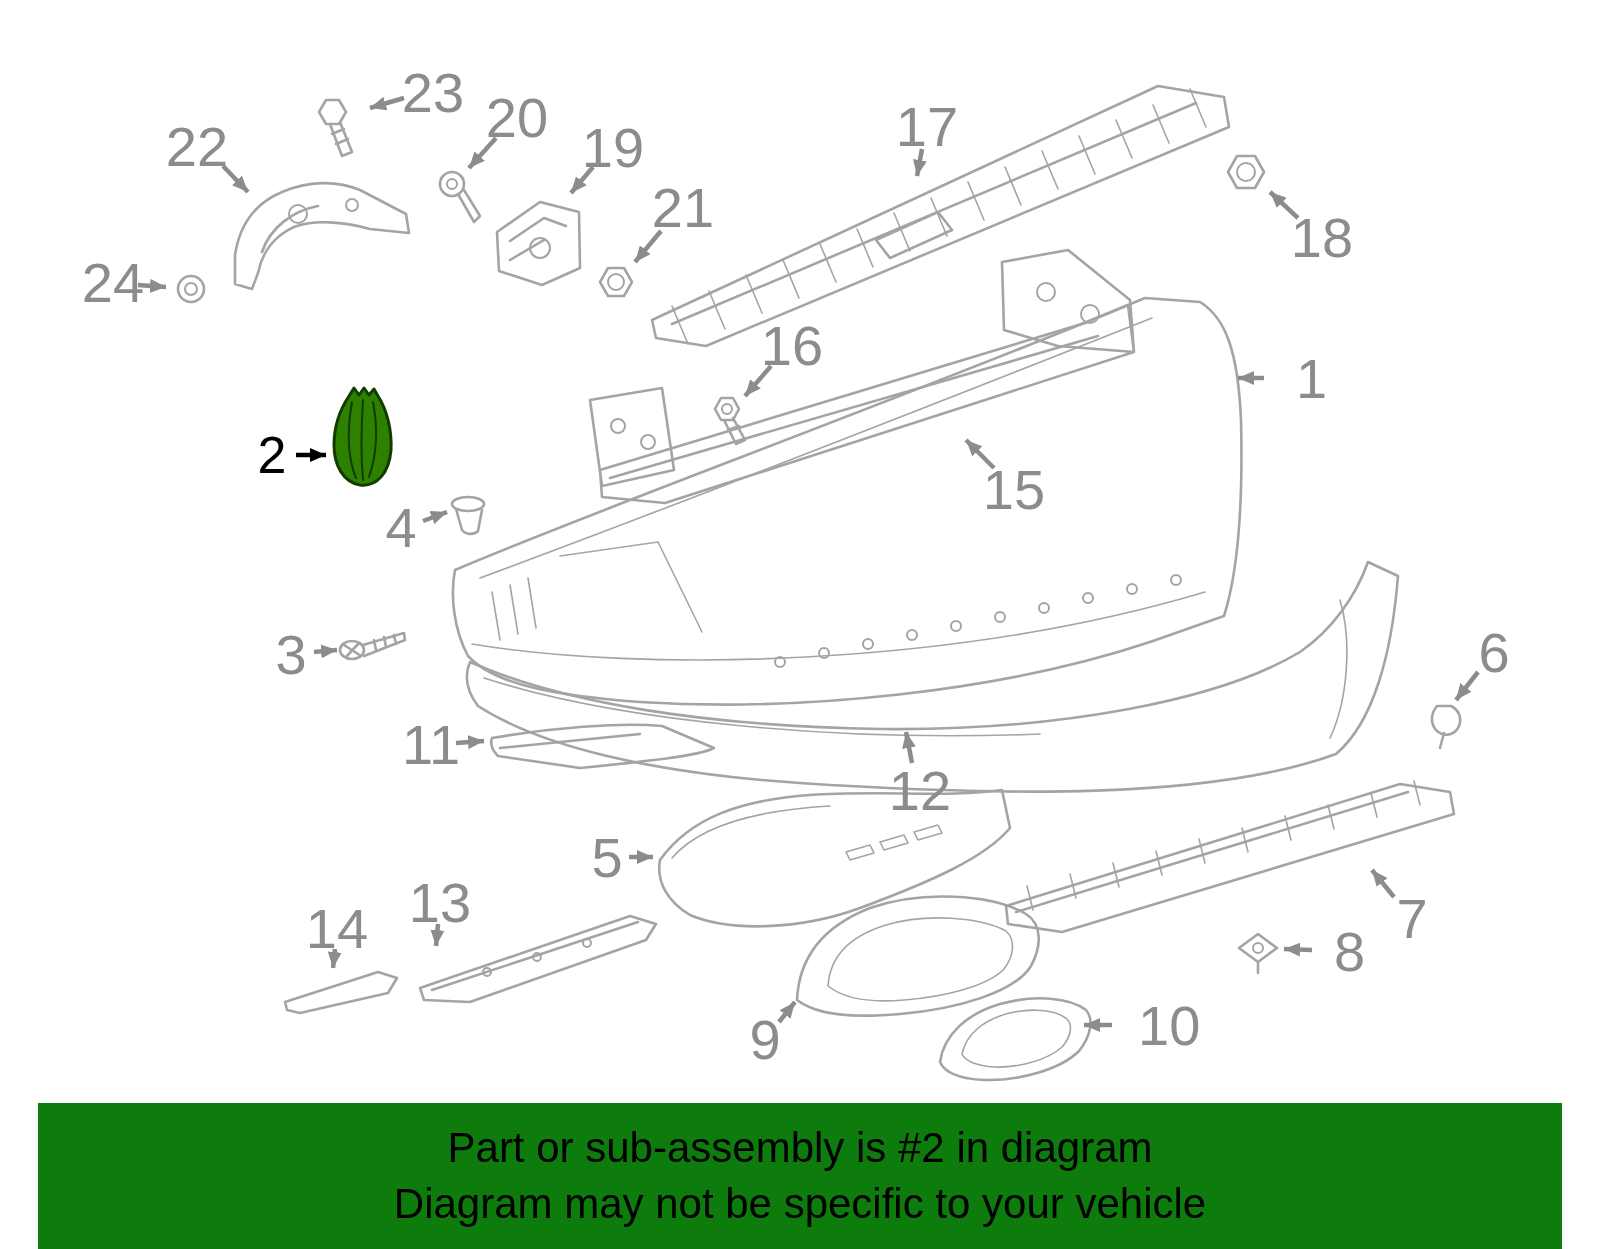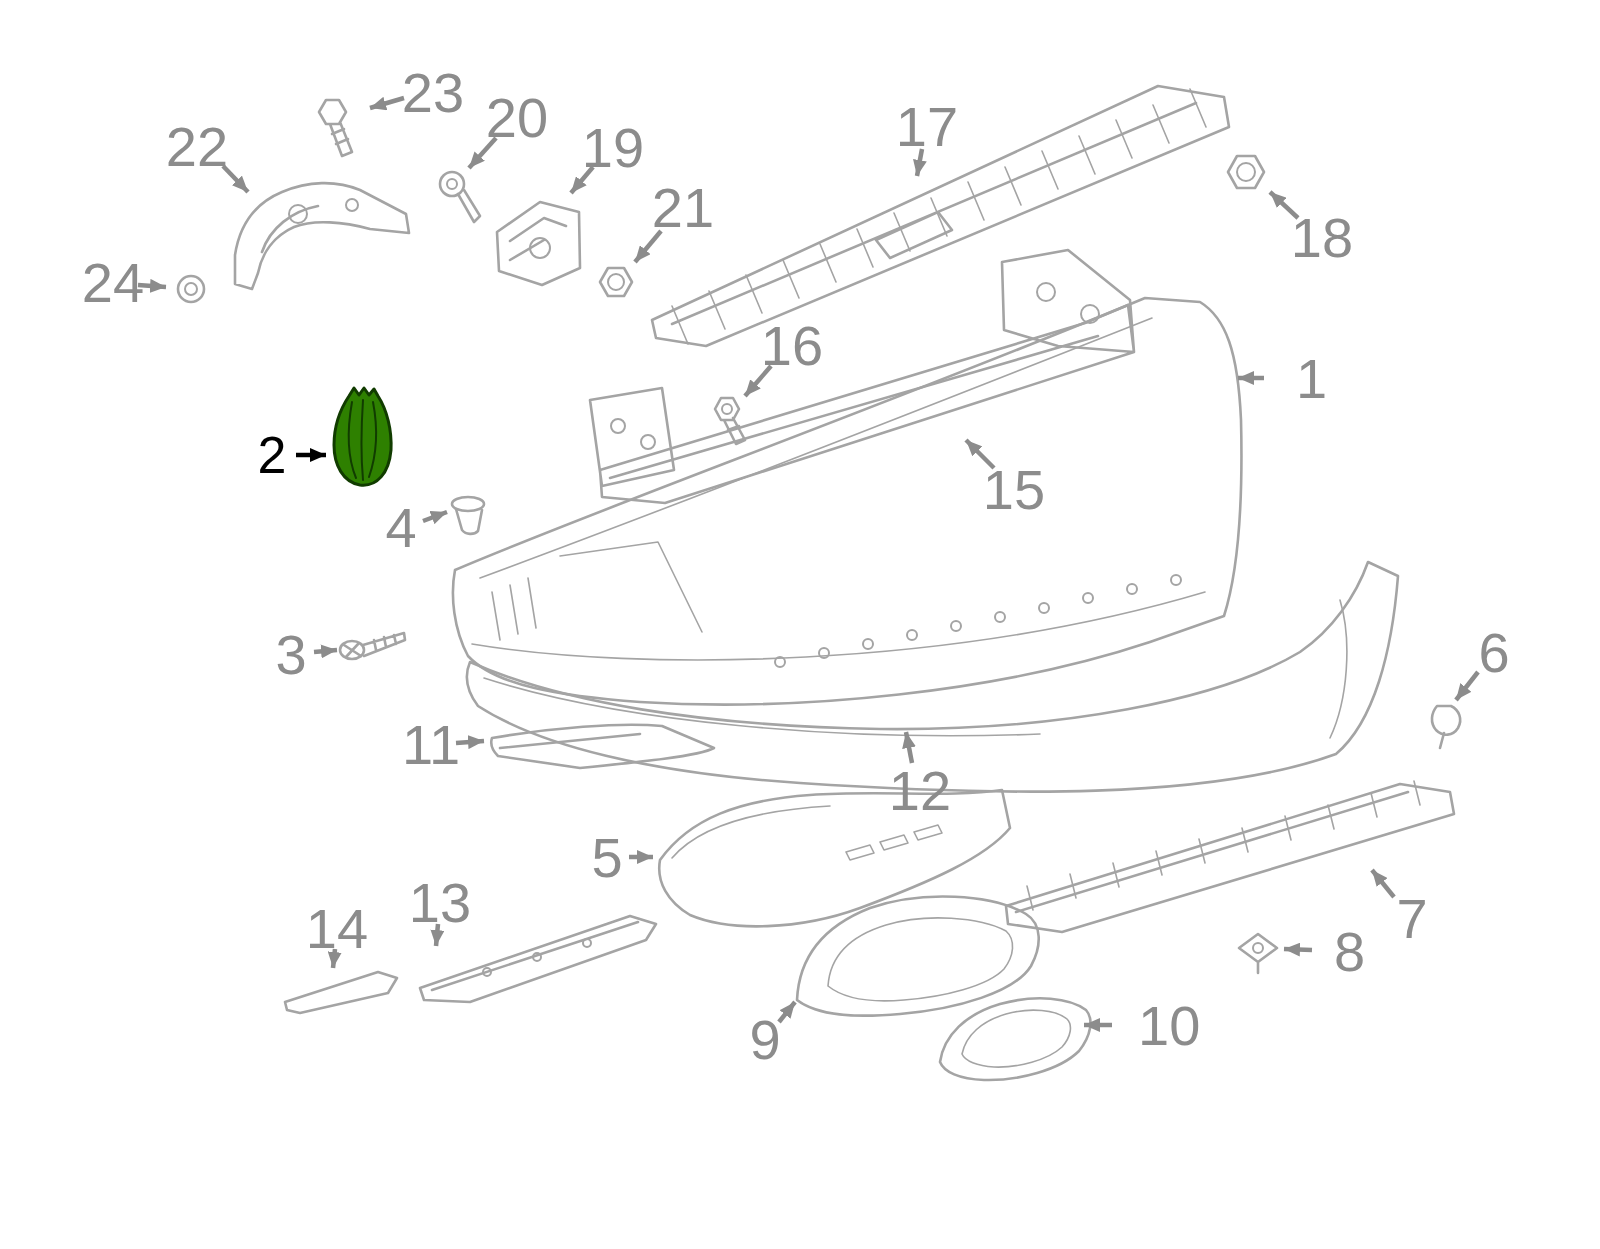--- a/index.html
+++ b/index.html
@@ -298,14 +298,18 @@
       <text class="lbl" x="433" y="92" text-anchor="middle" dominant-baseline="central">23</text>
     </g>
 
     <g>
       <line class="arrow" x1="138" y1="285" x2="166" y2="287" marker-end="url(#ah-gray)"></line>
       <text class="lbl" x="113" y="282" text-anchor="middle" dominant-baseline="central">24</text>
     </g>
 
   </svg>
 
+  <div class="banner">
+    <div>Part or sub-assembly is #2 in diagram</div>
+    <div>Diagram may not be specific to your vehicle</div>
+  </div>
 
 </div>
 
 </body></html>

